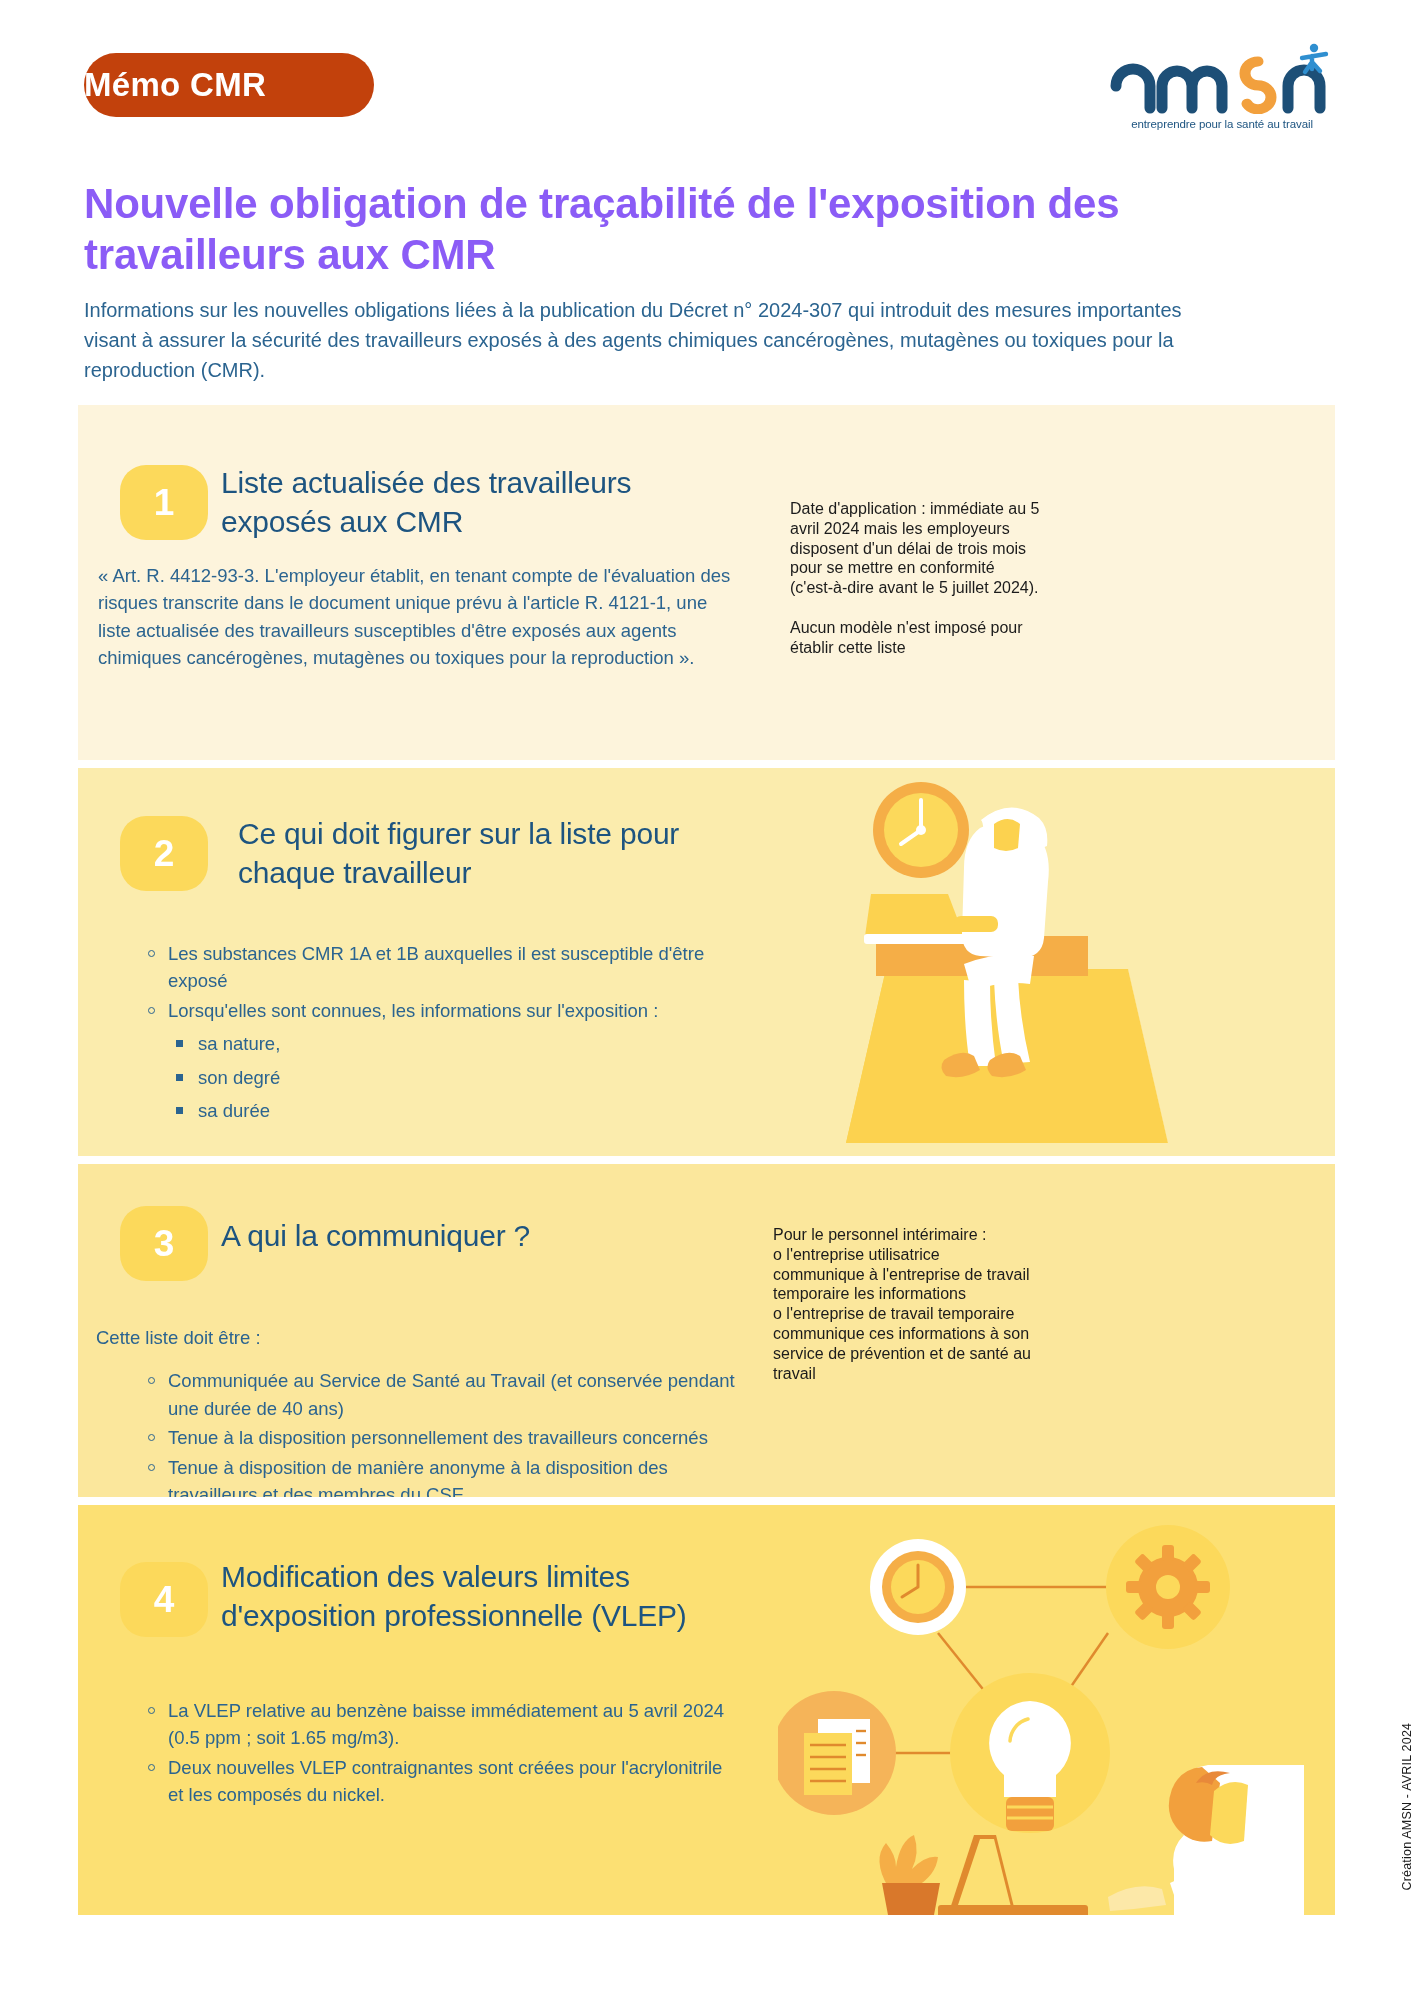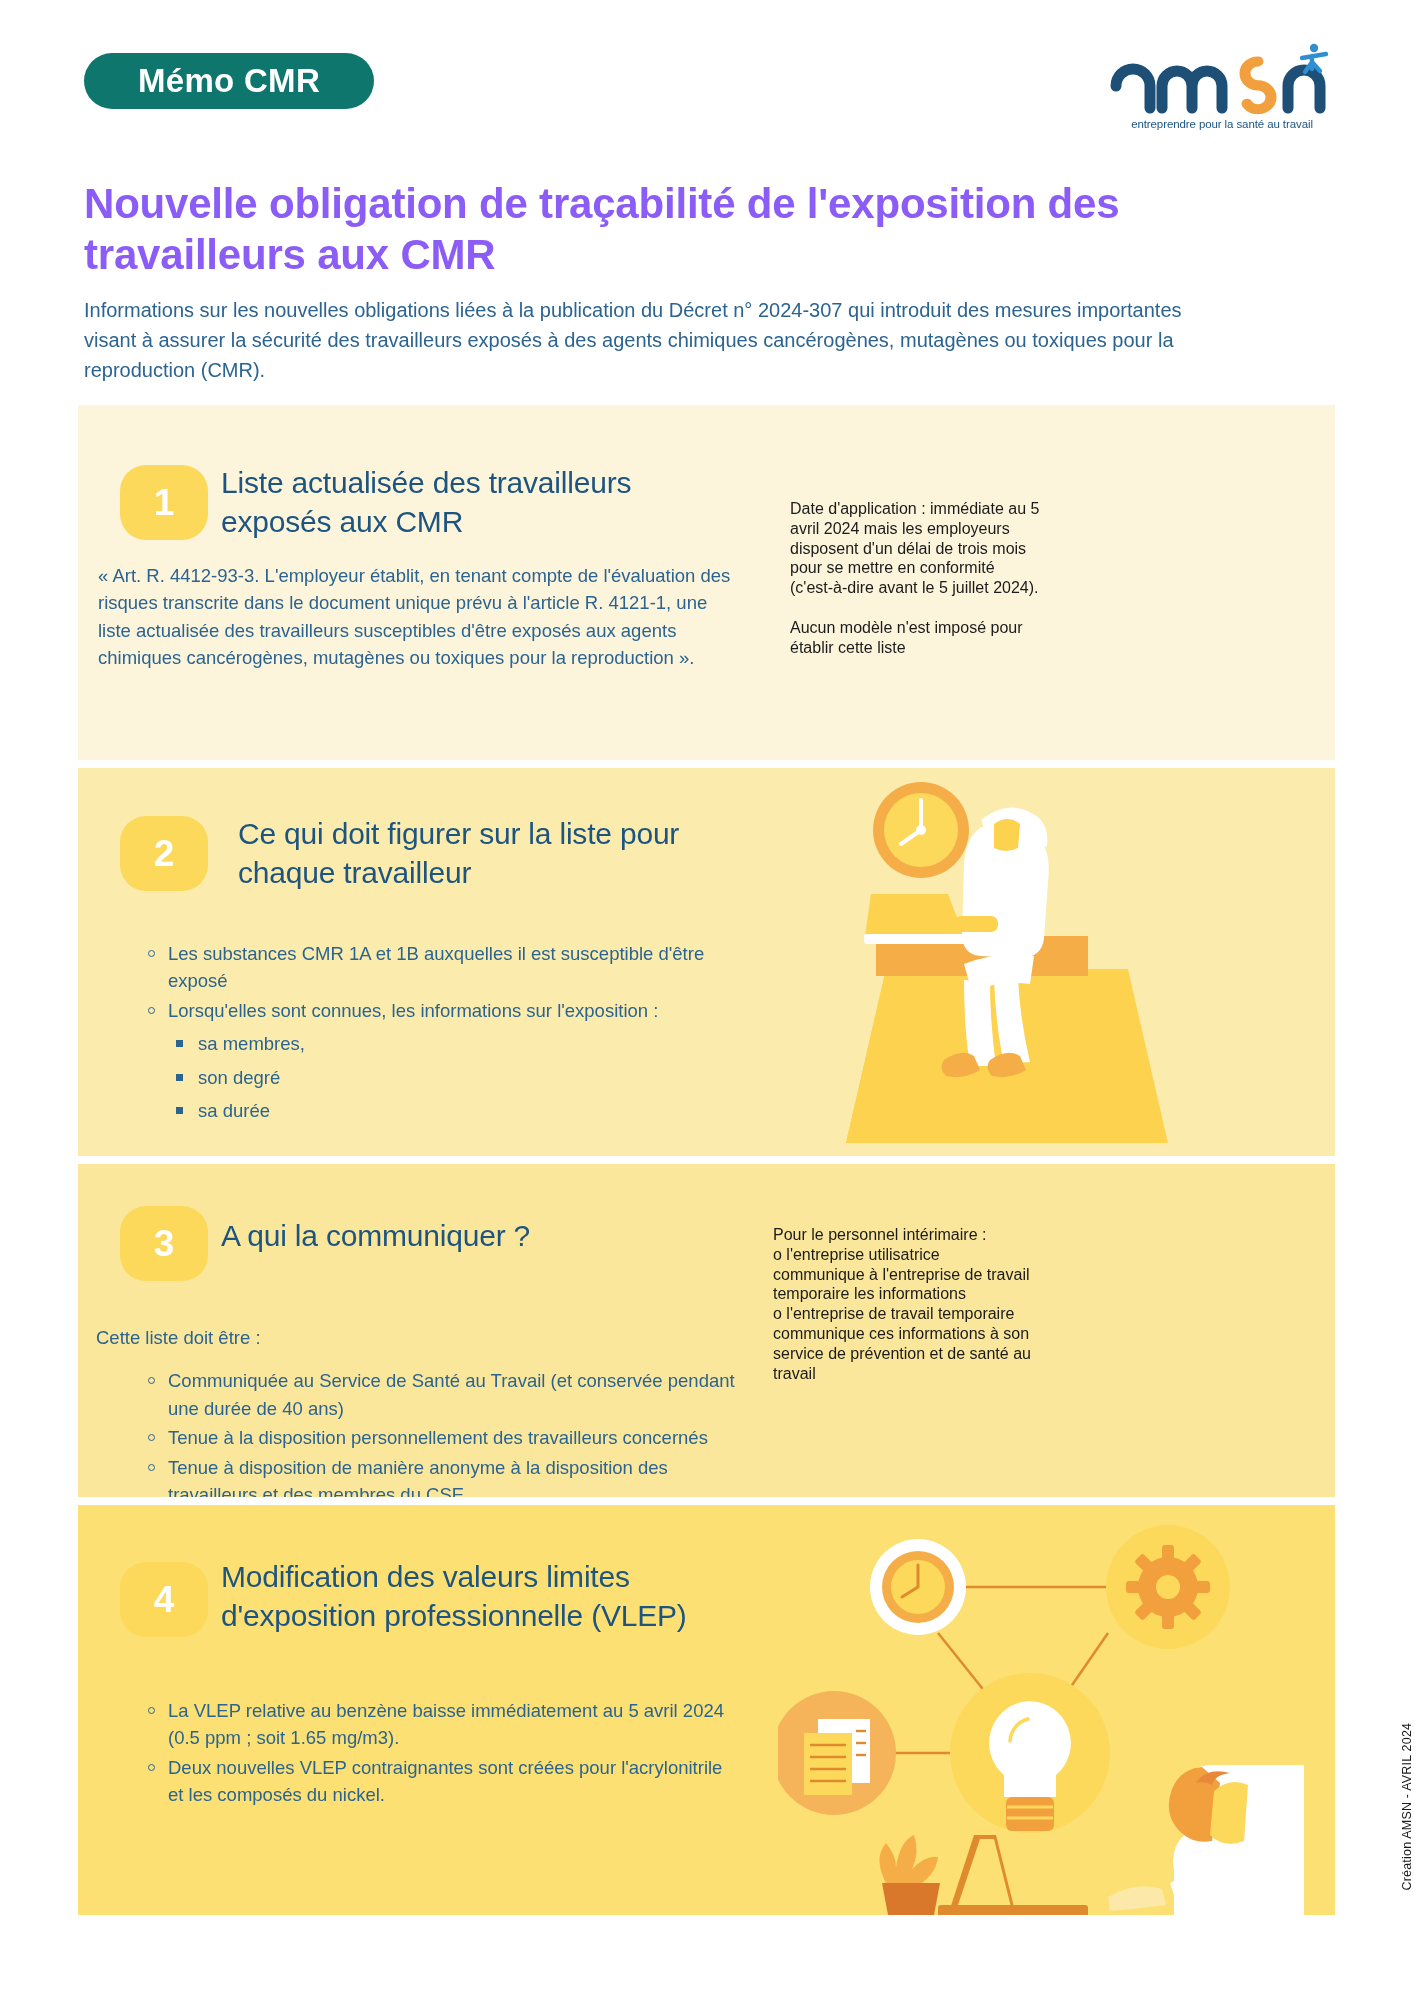--- a/index.html
+++ b/index.html
@@ -28,26 +28,25 @@
     position: absolute;
     left: 0; top: 0;
     width: 1414px;
     height: 400px;
   }
   .memo-pill {
     position: absolute;
     left: 84px;
     top: 53px;
     width: 290px;
-    height: 56px;
-    background: #0f766e;
+    height: 64px;
+    background: #c2410c;
     border-radius: 33px;
     display: flex;
     align-items: center;
-    justify-content: center;
   }
   .memo-pill span {
     color: #ffffff;
     font-size: 33px;
     font-weight: bold;
     letter-spacing: 0.3px;
   }
 
   .logo {
     position: absolute;
@@ -247,21 +246,21 @@
     <div class="sec-title" style="left:160px; top:46px; width:520px;">Ce qui doit figurer sur la liste pour chaque travailleur</div>
 
     <div class="body-text" style="left:64px; top:172px; width:600px;">
       <ul class="blist">
         <li>
           <span>Les substances CMR 1A et 1B auxquelles il est susceptible d'être exposé</span>
         </li>
         <li>
           <span>Lorsqu'elles sont connues, les informations sur l'exposition :</span>
           <ul class="sublist">
-            <li><span>sa membres,</span></li>
+            <li><span>sa nature,</span></li>
             <li><span>son degré</span></li>
             <li><span>sa durée</span></li>
           </ul>
         </li>
       </ul>
     </div>
 
     <svg class="illus" style="left:690px; top:0px;" width="560" height="388" viewBox="0 0 560 388">
 
       <circle cx="153" cy="62" r="48" fill="#F5AE47"></circle>

